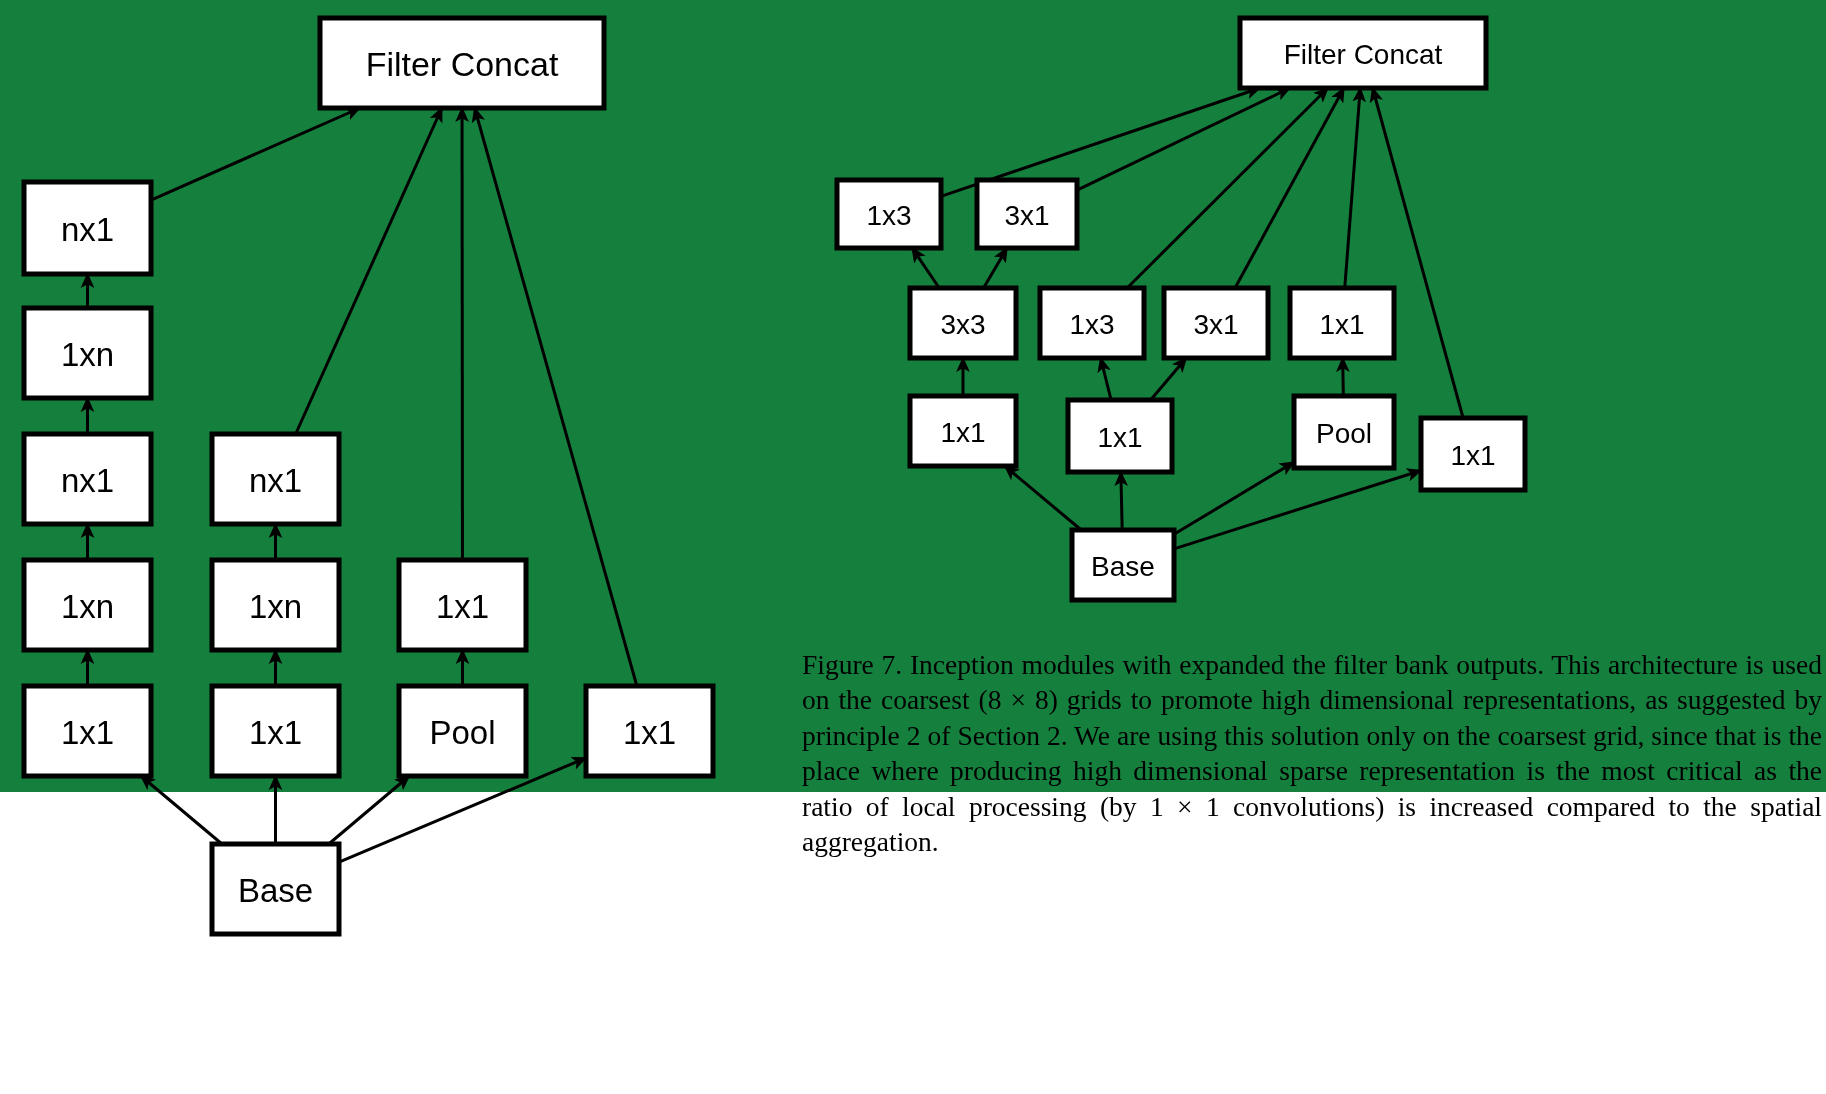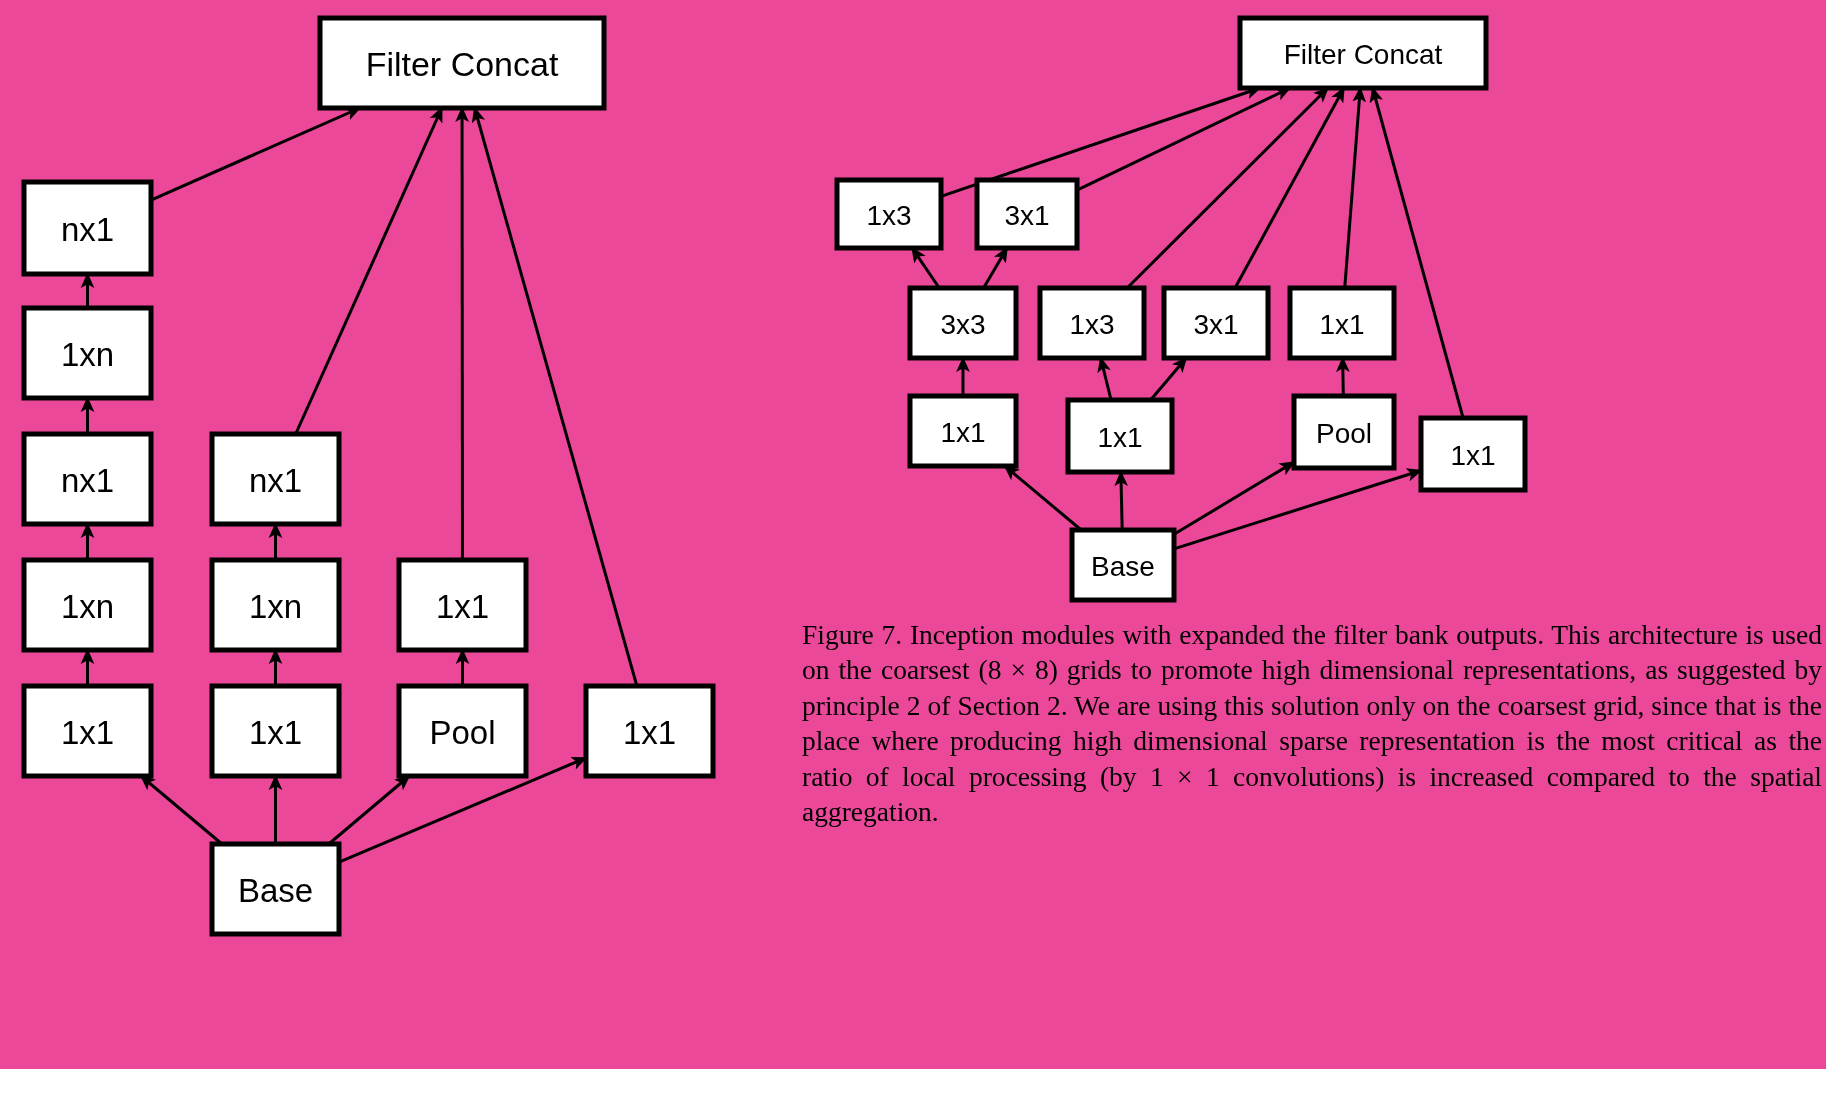--- a/index.html
+++ b/index.html
@@ -1,25 +1,25 @@
 <!DOCTYPE html>
 <html><head>
 <meta charset="utf-8">
 <style>
   html,body{margin:0;padding:0;background:#ffffff;}
   body{width:1826px;height:1094px;overflow:hidden;font-family:"Liberation Sans",sans-serif;color:#000;}
-  #page{position:relative;width:1826px;height:1069px;background:#ec4899;}
+  #page{position:relative;width:1826px;height:792px;background:#15803d;}
   svg.diagram{position:absolute;top:0;left:0;}
   .node-box{fill:#ffffff;stroke:#000000;}
   .node-label{font-family:"Liberation Sans",sans-serif;fill:#000;text-anchor:middle;dominant-baseline:central;}
   .edge{stroke:#000;fill:none;}
   #caption{
     position:absolute;
     left:802px;
-    top:617px;
+    top:647px;
     width:1020px;
     font-family:"Liberation Serif",serif;
     font-size:27.5px;
     line-height:35.4px;
     color:#000;
     text-align:justify;
     text-justify:inter-word;
   }
 </style>
 </head>

